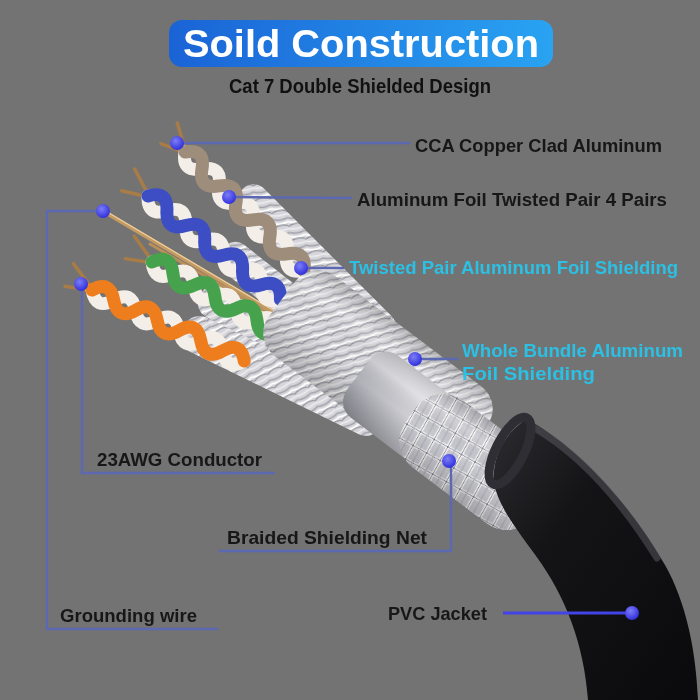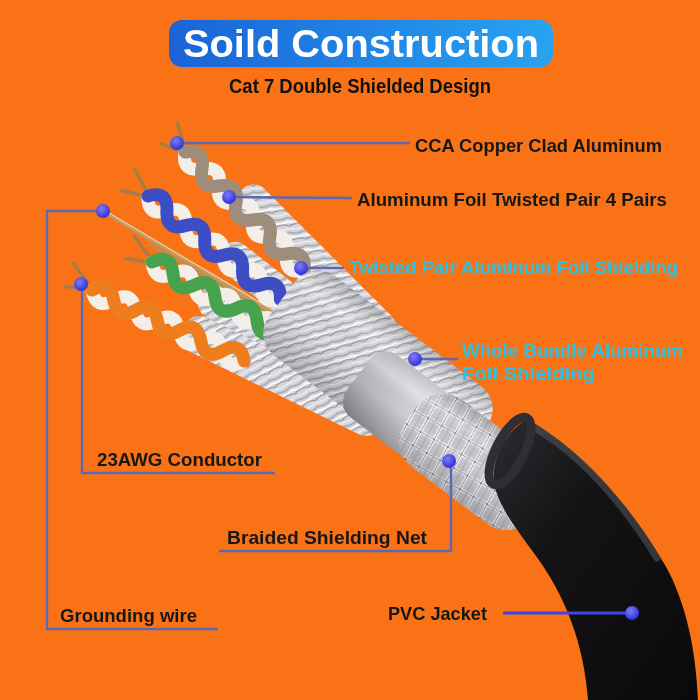--- a/index.html
+++ b/index.html
@@ -1,16 +1,16 @@
 <!DOCTYPE html>
 <html><head>
 <meta charset="utf-8">
 <style>
   html,body { margin:0; padding:0; background:#ffffff; }
-  .stage { width:700px; height:700px; position:relative; background:#f97316; overflow:hidden; }
+  .stage { width:700px; height:700px; position:relative; background:#737373; overflow:hidden; }
   svg { display:block; }
   text { font-family:"Liberation Sans", sans-serif; }
   .banner-title { font-weight:bold; fill:#ffffff; }
   .banner-sub   { font-weight:bold; fill:#111111; }
   .lbl  { font-weight:bold; font-size:19px; fill:#171717; }
   .lbl-sm { font-weight:bold; font-size:18px; fill:#171717; }
   .lbl-cyan { fill:#2bc0e4; }
   .callout { stroke:#5c68b2; stroke-width:2.4; fill:none; }
   .callout-bright { stroke:#4343e8; stroke-width:2.8; fill:none; }
 </style>

